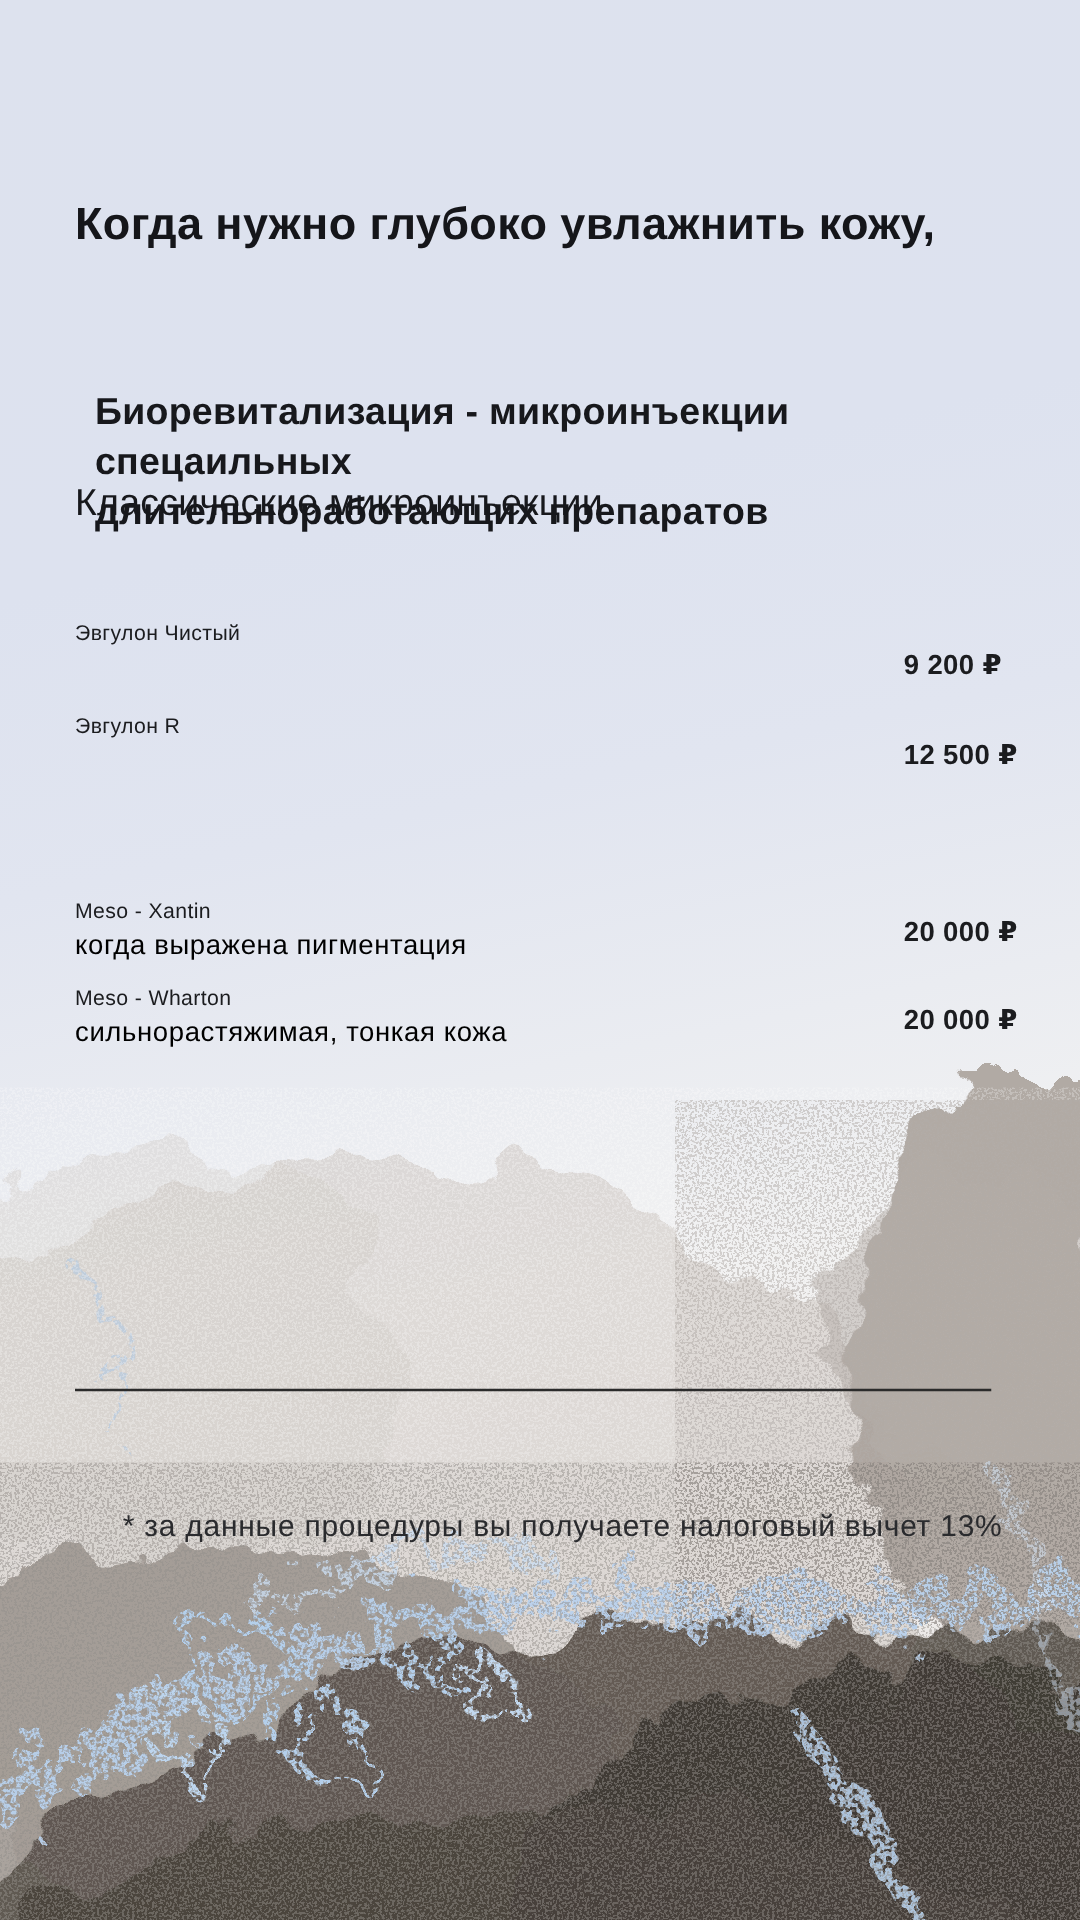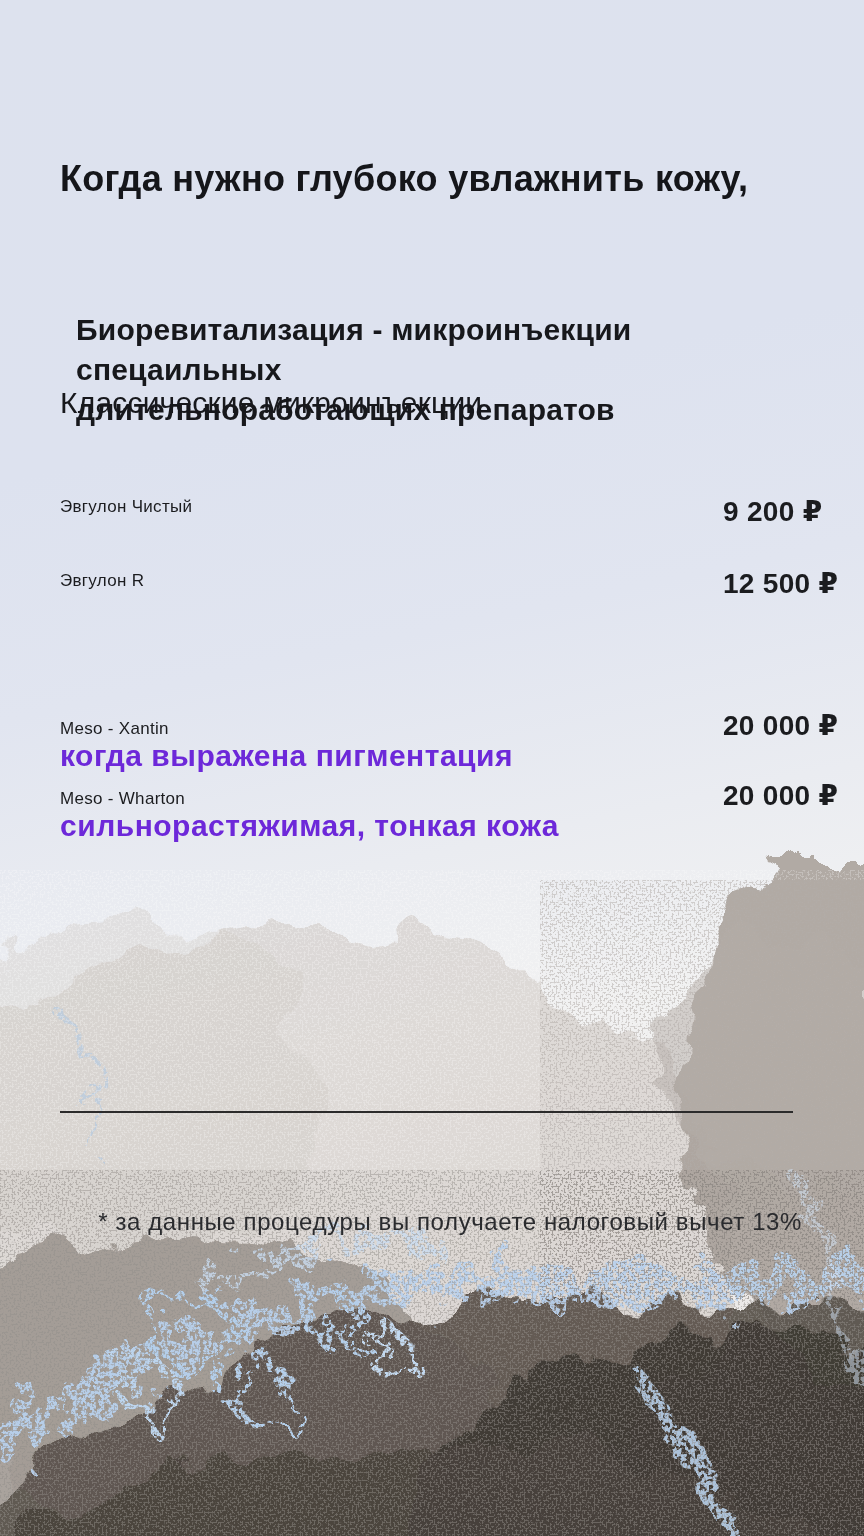--- a/index.html
+++ b/index.html
@@ -26,22 +26,22 @@
     left:60px;top:294px;width:760px;
     font-size:30px;font-weight:bold;line-height:40px;letter-spacing:.2px;
     color:#17181c;
   }
   .section-heading{
     left:60px;top:384px;width:700px;
     font-size:30px;font-weight:normal;line-height:38px;letter-spacing:.2px;
     color:#17181c;
   }
   .item-name{left:60px;font-size:17px;font-weight:normal;line-height:26px;letter-spacing:.3px;}
-  .item-desc{left:60px;font-size:30px;font-weight:bold;line-height:28px;letter-spacing:.5px;color:#6d28d9;}
-  .item-price{left:723px;font-size:28px;font-weight:bold;line-height:30px;letter-spacing:.3px;white-space:nowrap;}
+  .item-desc{left:60px;font-size:22px;font-weight:normal;line-height:28px;letter-spacing:.5px;color:#000000;}
+  .item-price{left:723px;font-size:22px;font-weight:bold;line-height:30px;letter-spacing:.3px;white-space:nowrap;margin-top:20px;}
   .n1{top:494px;} .p1{top:497px;}
   .n2{top:568px;} .p2{top:569px;}
   .n3{top:716px;} .d3{top:742px;} .p3{top:711px;}
   .n4{top:786px;} .d4{top:812px;} .p4{top:781px;}
   .divider{left:60px;top:1111px;width:733px;height:2px;background:#2b2b2b;}
   .footnote{
     left:62px;top:1206px;width:740px;
     font-size:24px;font-weight:normal;line-height:32px;letter-spacing:.6px;
     color:#2a2b2e;
     text-align:right;

